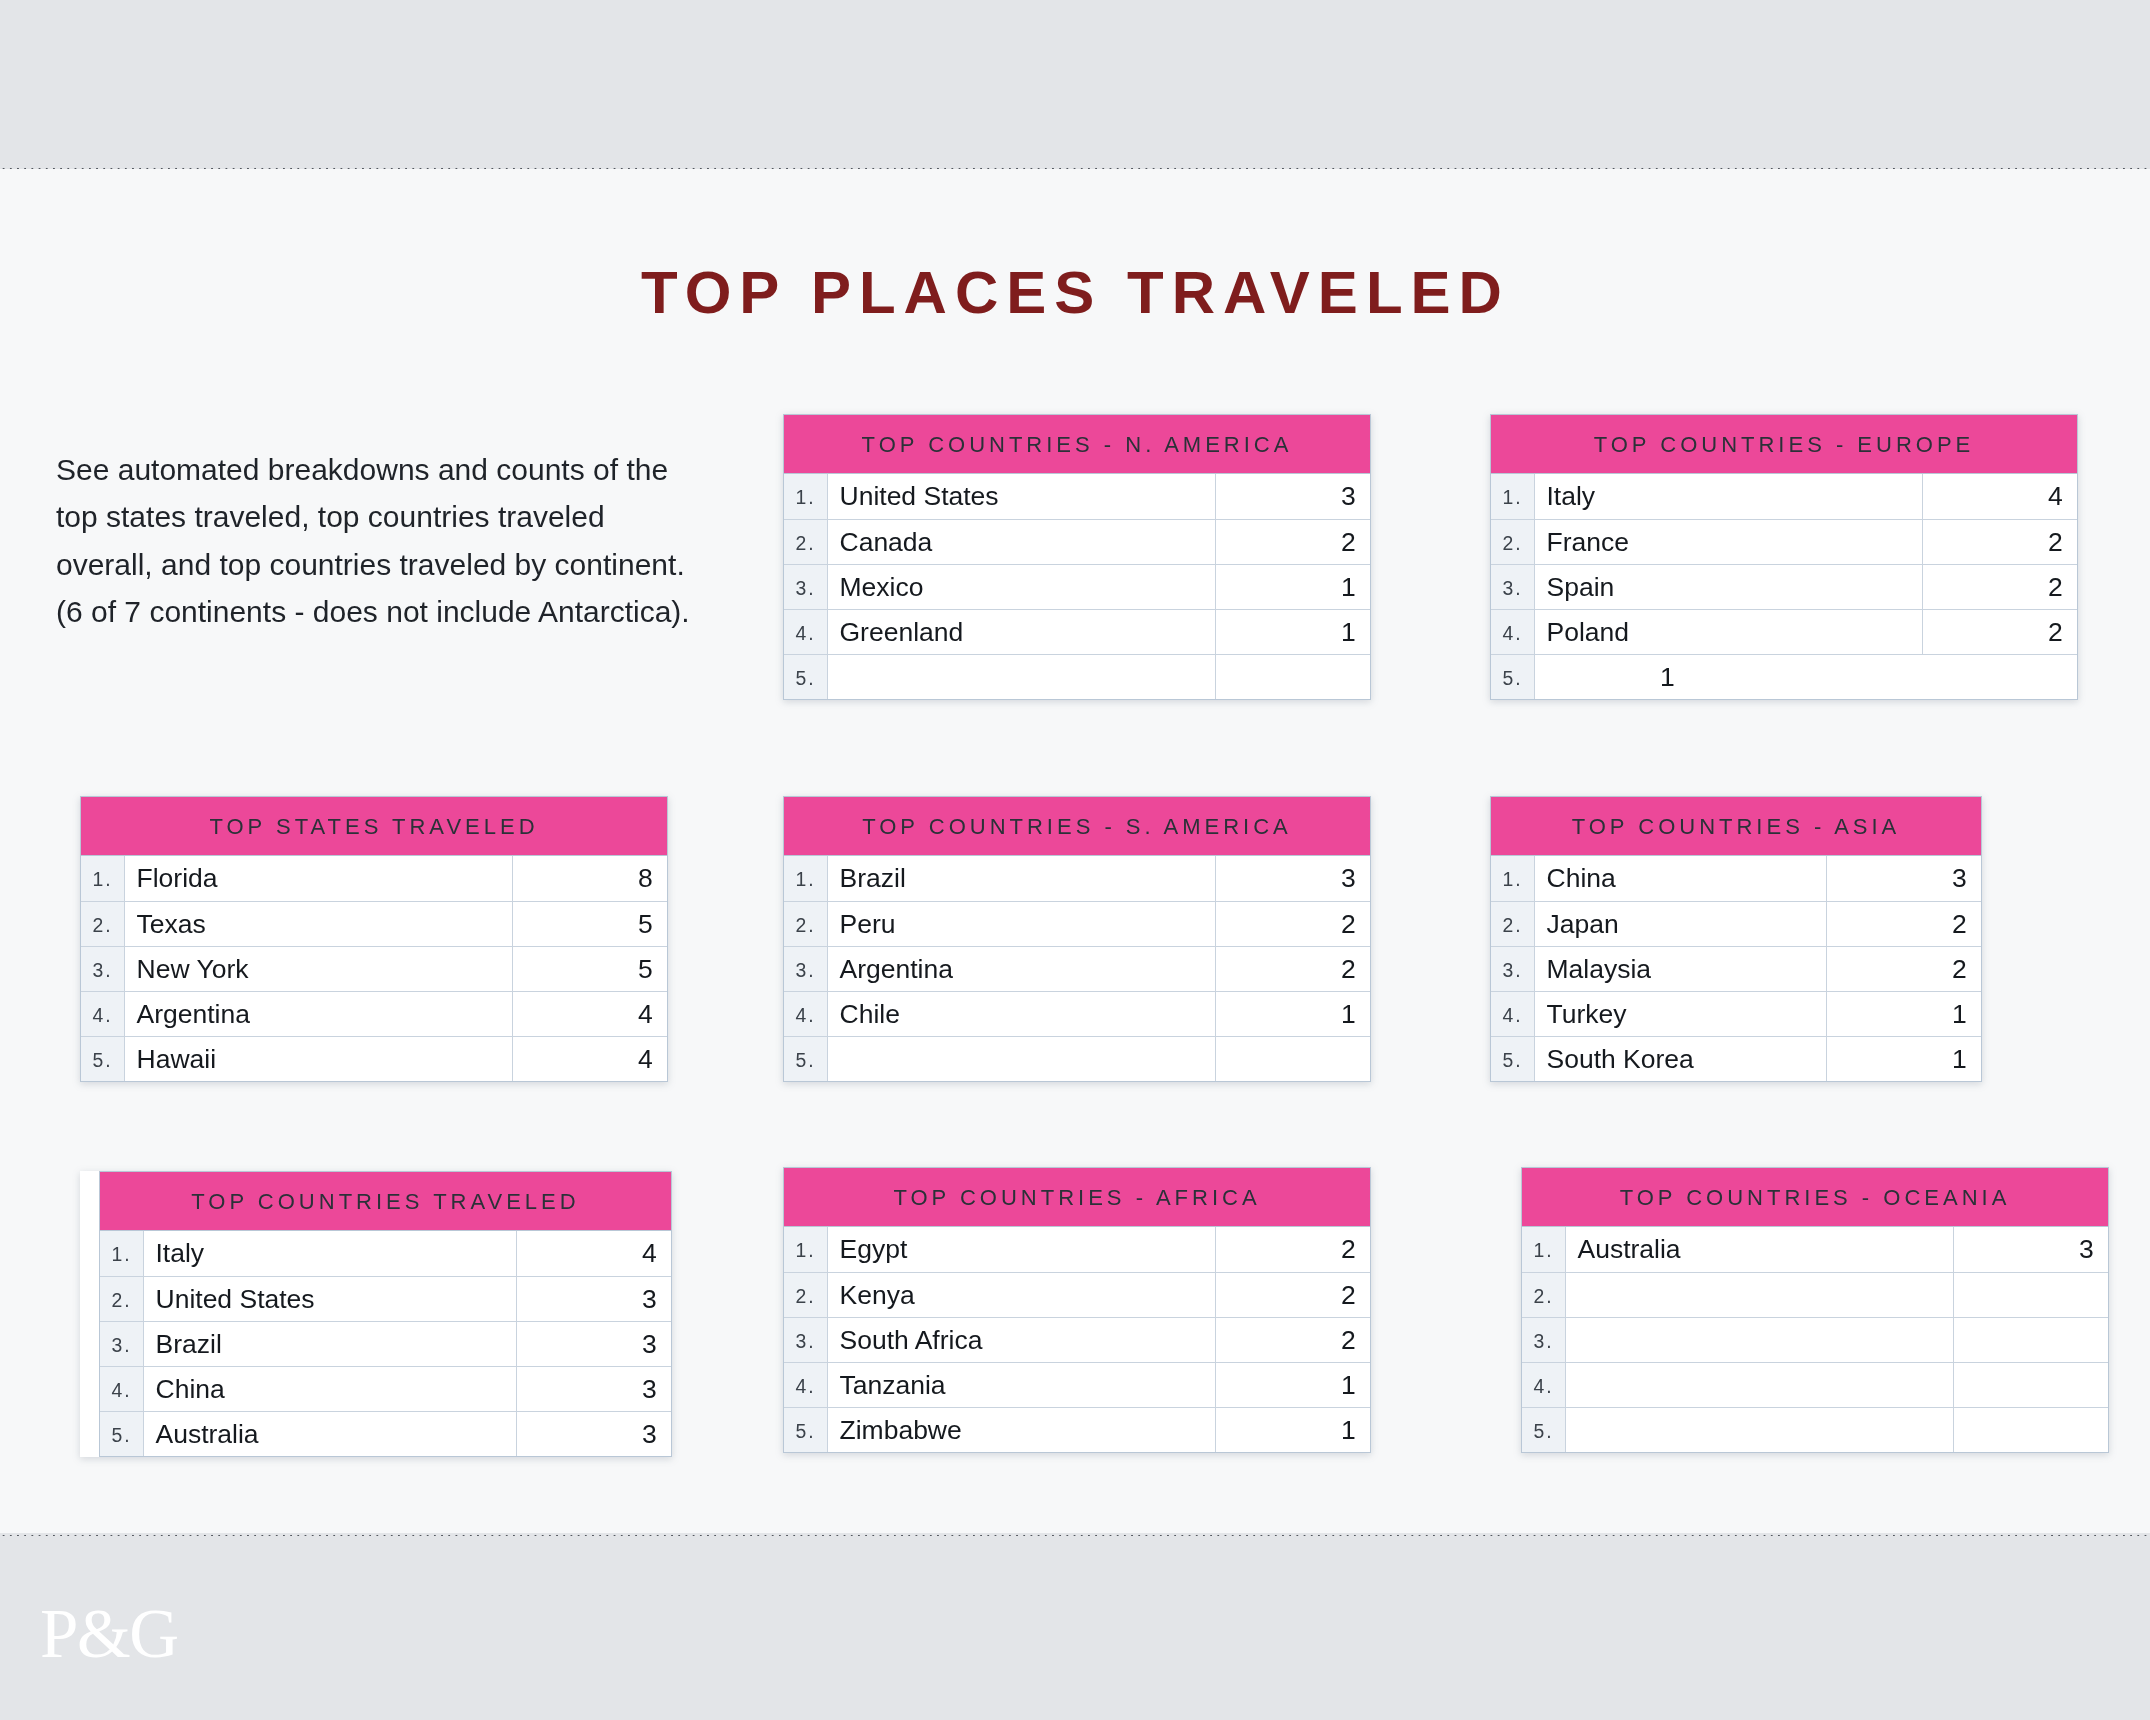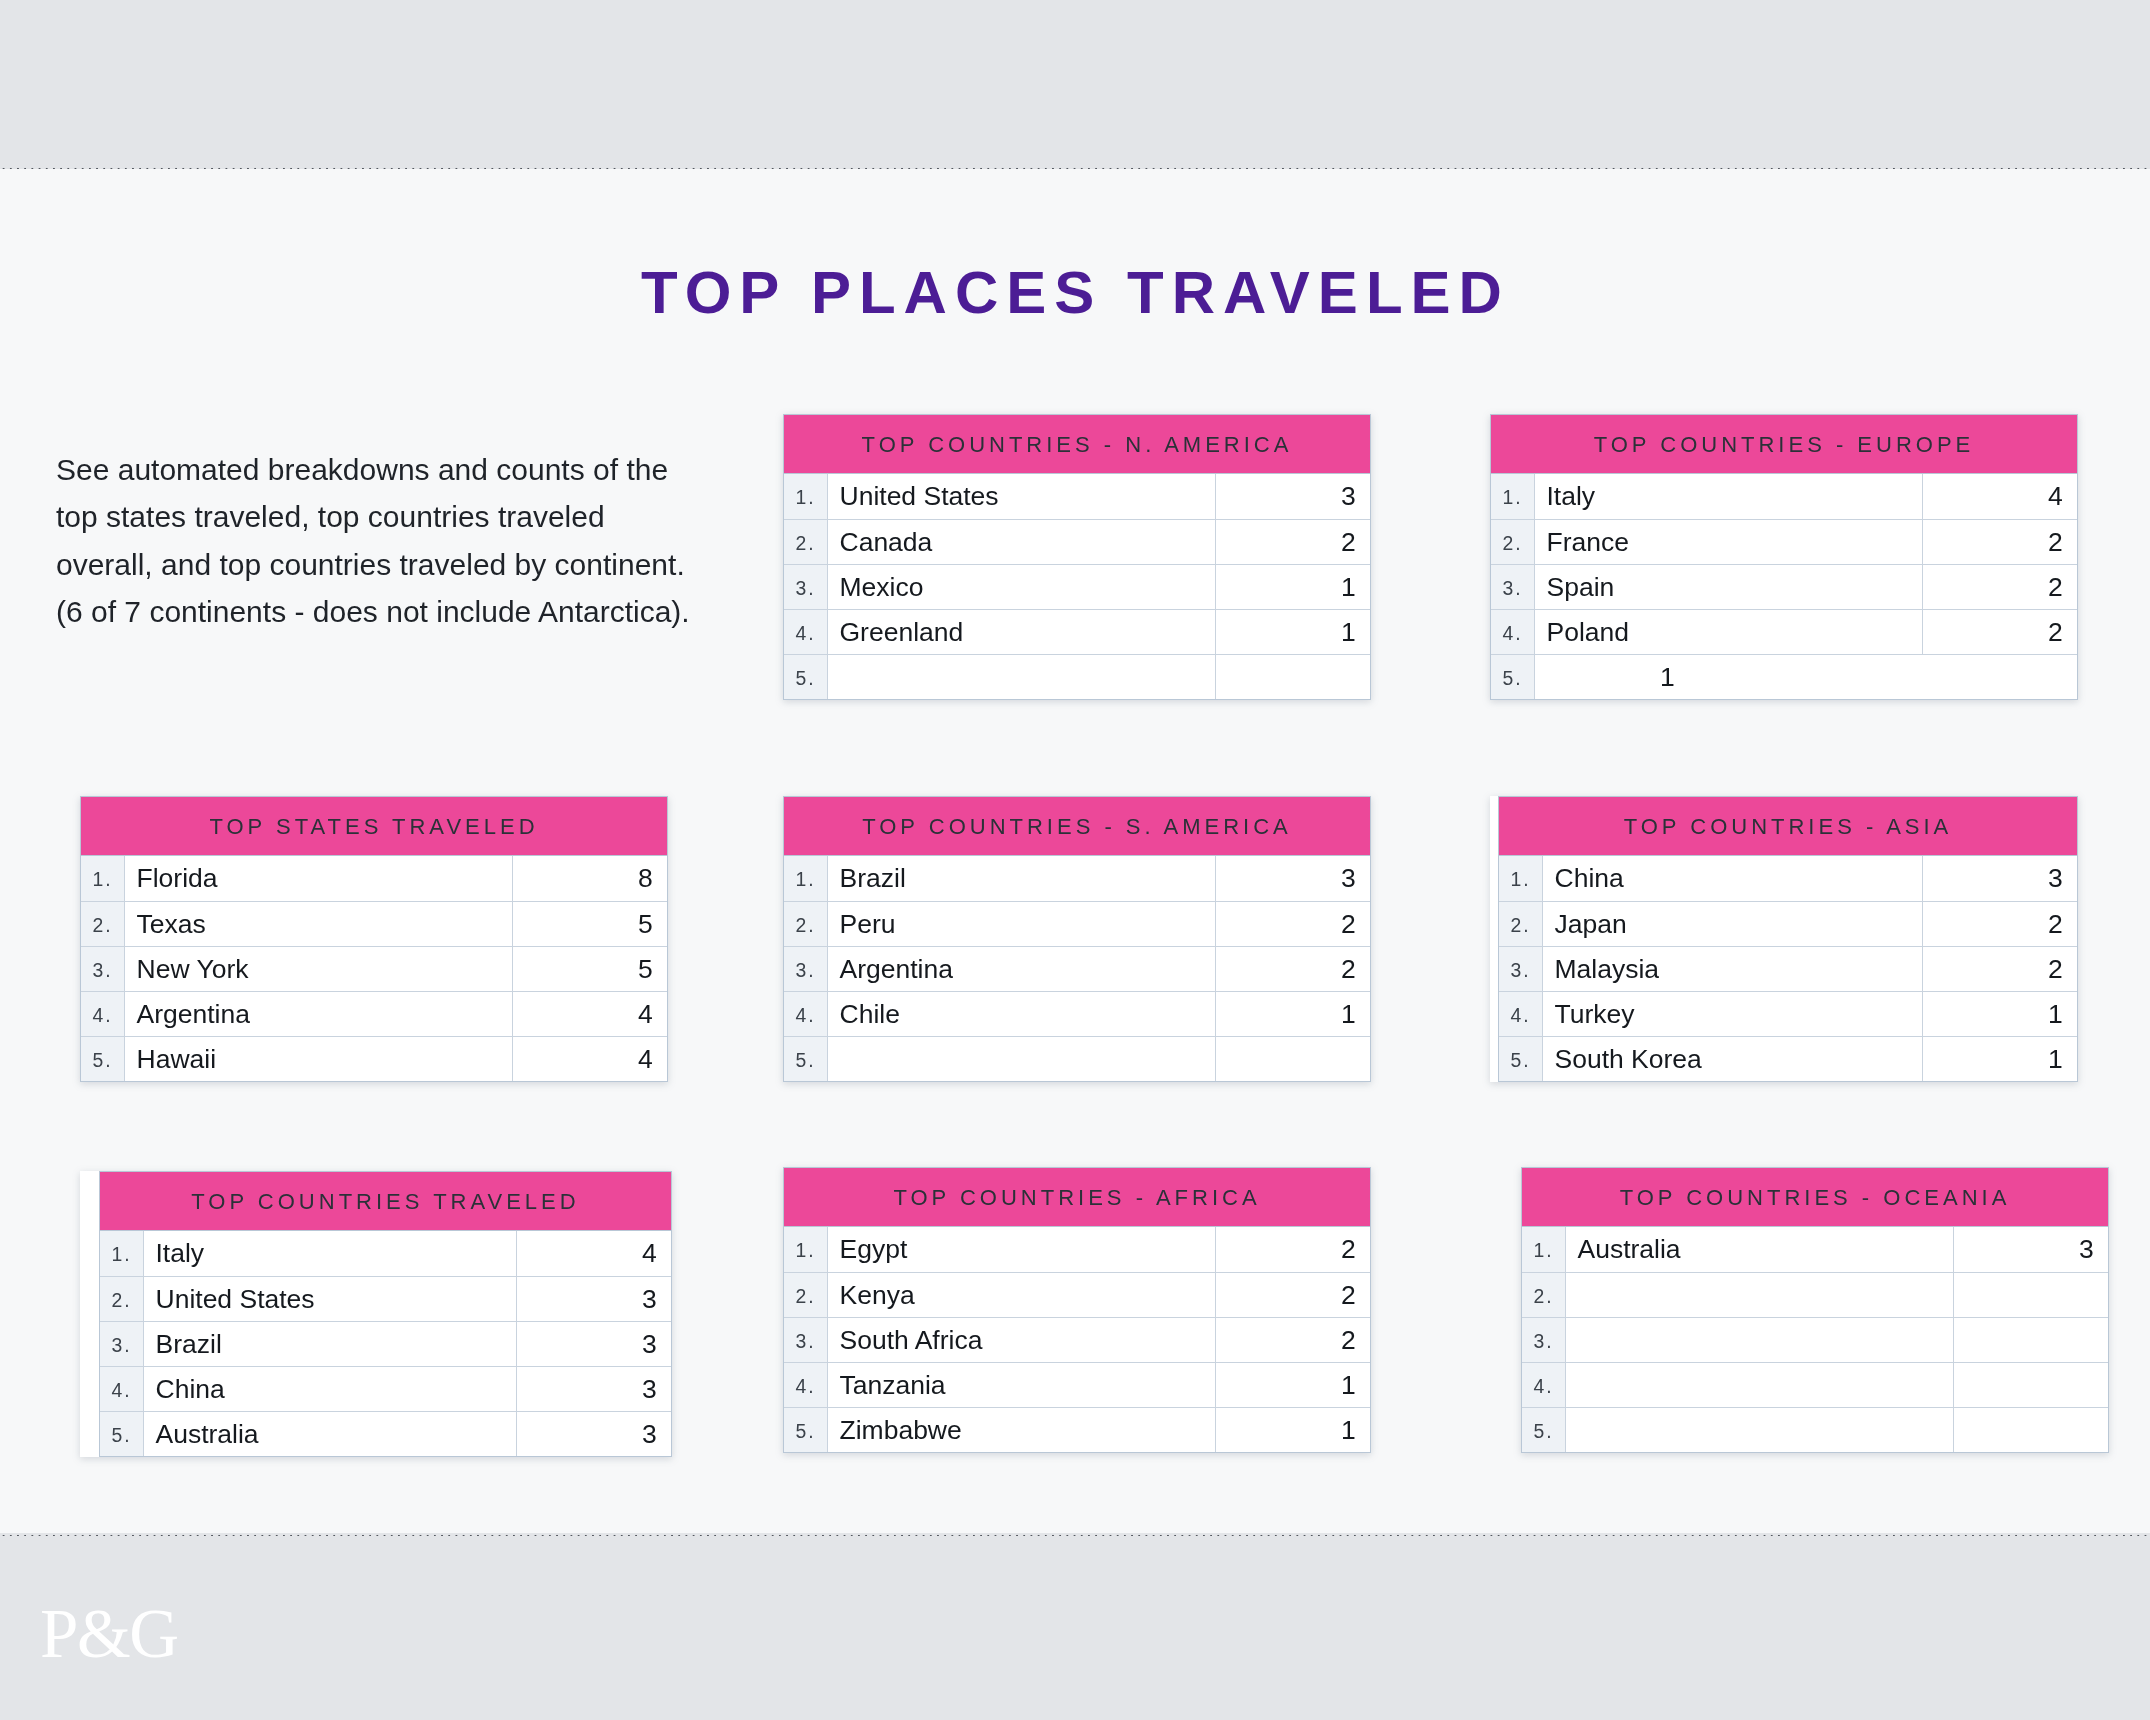--- a/index.html
+++ b/index.html
@@ -55,21 +55,21 @@
     line-height: 1;
     user-select: none;
   }
   .title {
     position: absolute;
     top: 258px; left: 0; width: 2151px;
     text-align: center;
     font-size: 60px;
     font-weight: bold;
     letter-spacing: 8px;
-    color: #4c1d95;
+    color: #7f1d1d;
   }
   .intro {
     position: absolute;
     left: 56px; top: 446px;
     width: 638px;
     font-size: 30px;
     line-height: 1.58;
     color: #1f2329;
   }
 
@@ -325,21 +325,21 @@
             <div class="c-rank">4.</div>
             <div class="c-name">Poland</div>
             <div class="c-val">2</div>
           </div>
           <div class="row">
             <div class="c-rank">5.</div>
             <div class="c-val">1</div>
           </div>
         </div>
       </div>
-      <div class="tbl" style="left: 1490px; top: 796px; width: 588px; padding-left: 8px;">
+      <div class="tbl" style="left: 1490px; top: 796px; width: 492px;">
         <div class="tbl-head">TOP COUNTRIES - ASIA</div>
         <div class="tbl-body">
           <div class="row">
             <div class="c-rank">1.</div>
             <div class="c-name">China</div>
             <div class="c-val">3</div>
           </div>
           <div class="row">
             <div class="c-rank">2.</div>
             <div class="c-name">Japan</div>

